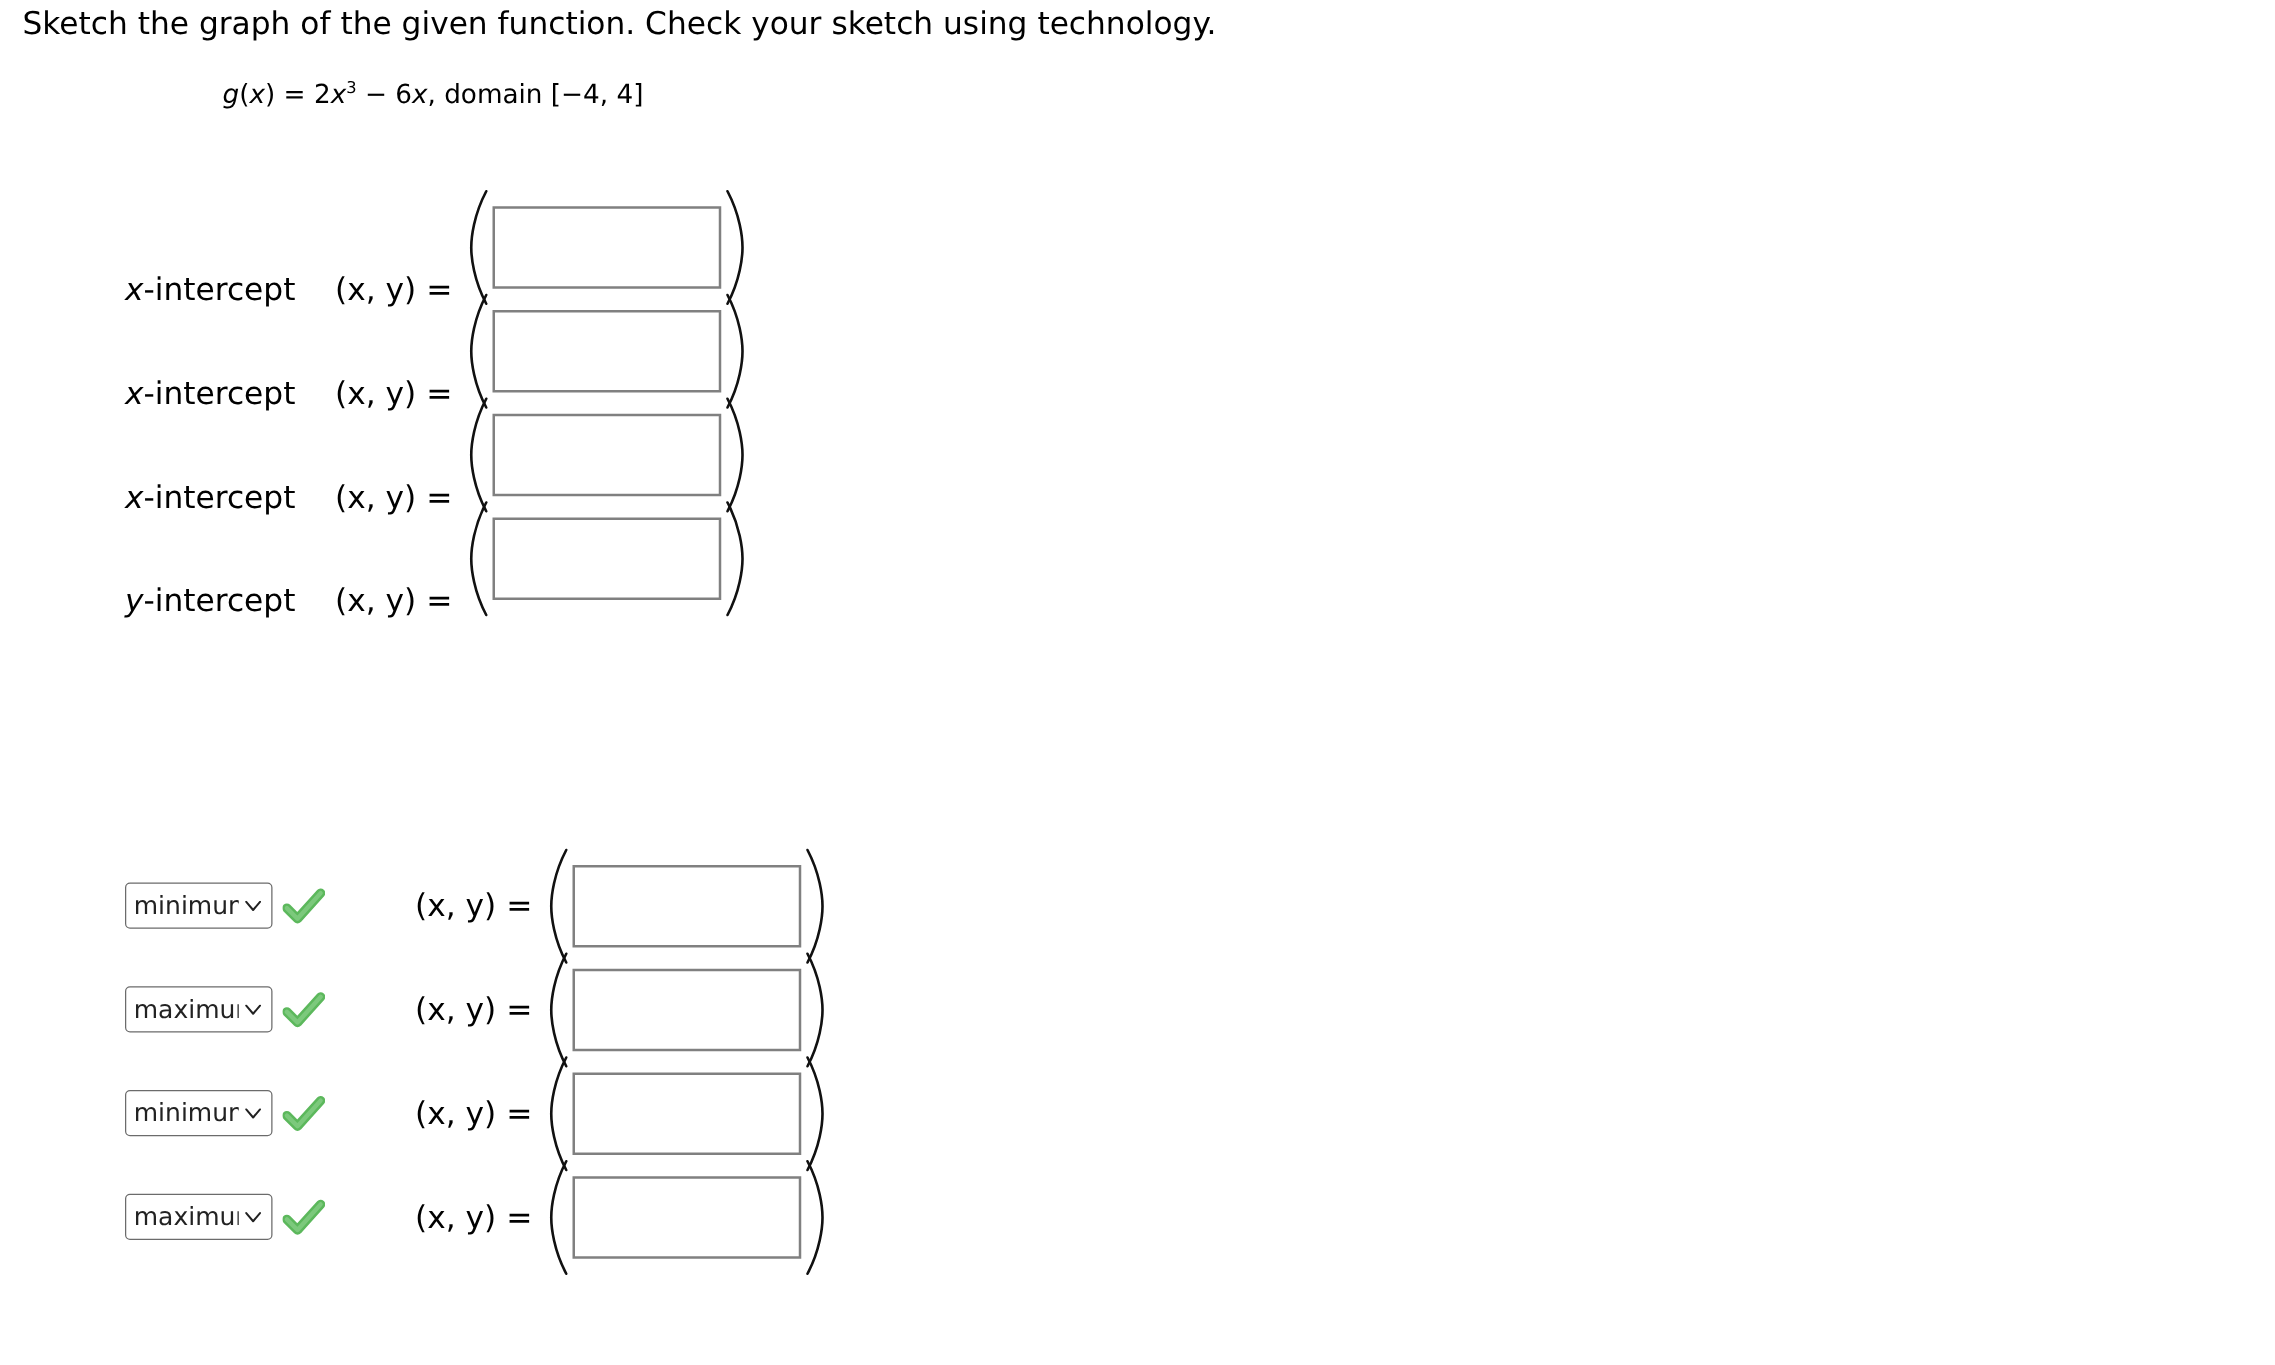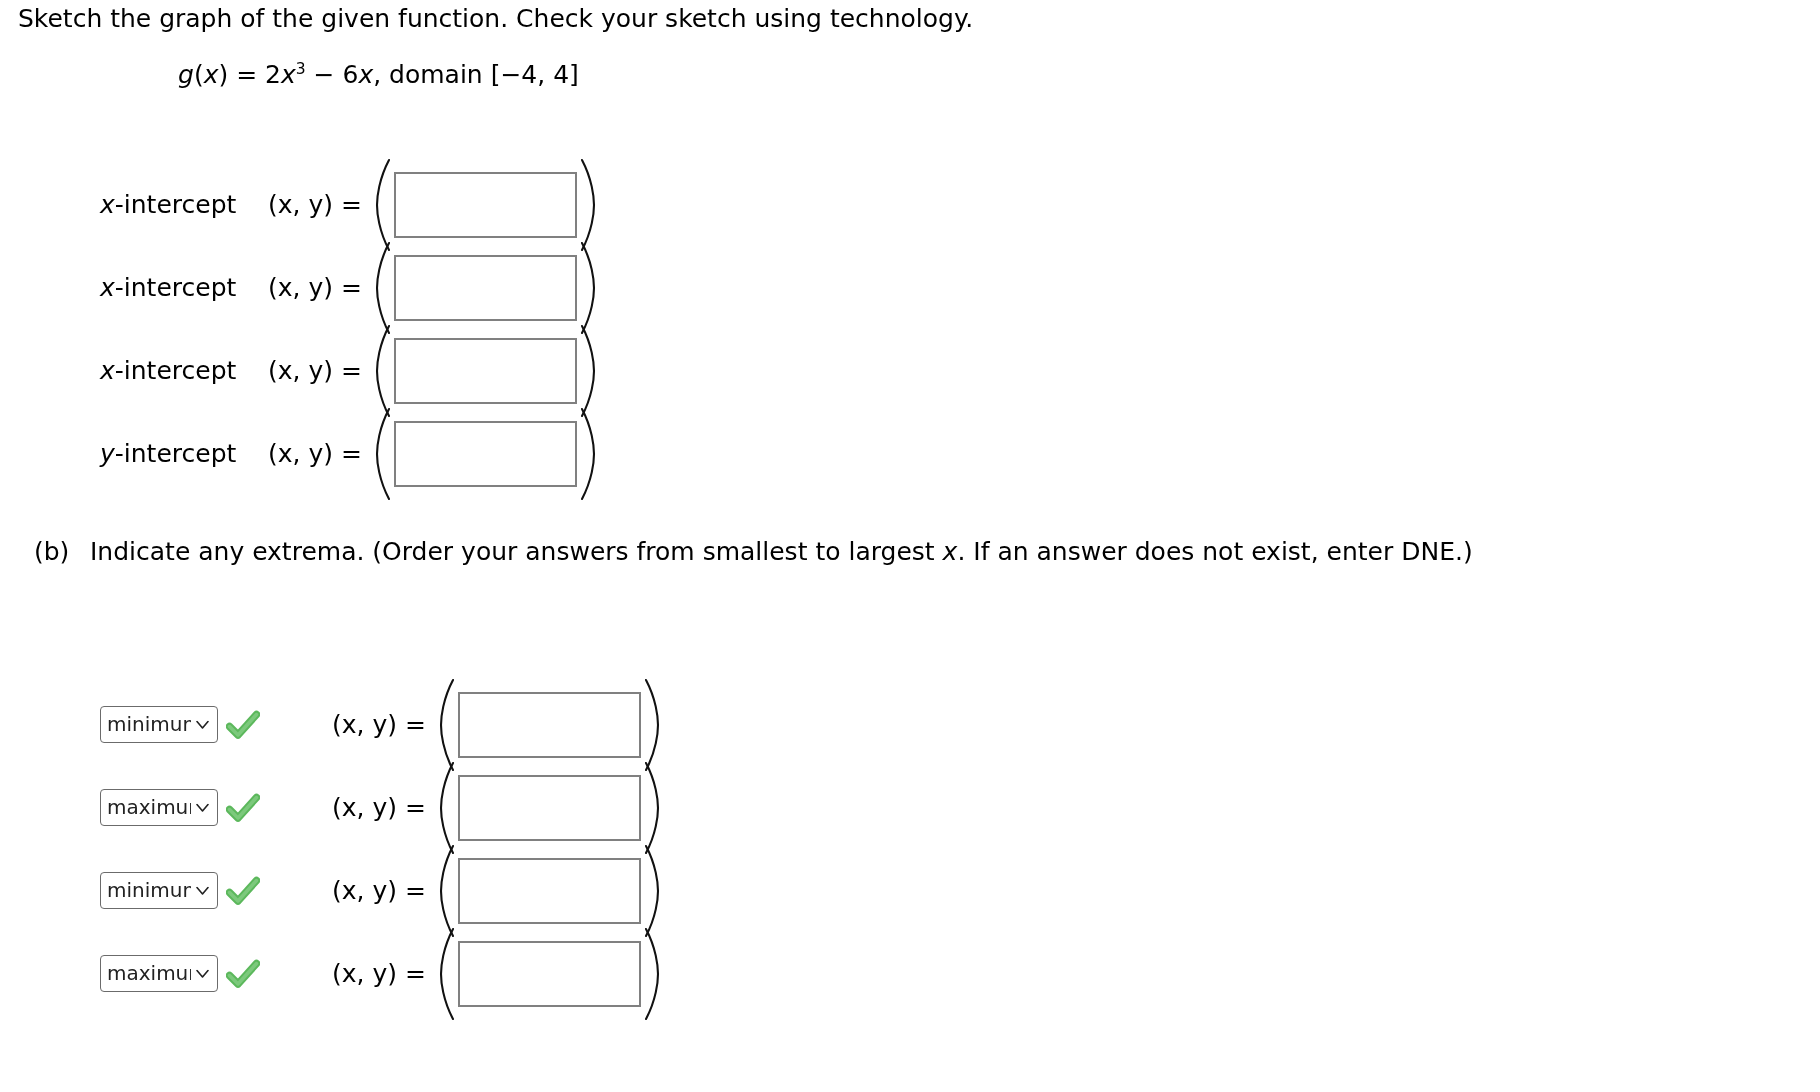--- a/index.html
+++ b/index.html
@@ -30,21 +30,21 @@
     top: 2px;
     font-size: 25px;
     line-height: 34px;
     white-space: nowrap;
   }
 
   .formula {
     position: absolute;
     left: 178px;
     top: 58px;
-    font-size: 25px;
+    font-size: 21px;
     line-height: 34px;
     white-space: nowrap;
   }
   .it { font-style: italic; }
   .formula sup {
     font-size: 0.62em;
     vertical-align: super;
     line-height: 0;
   }
 
@@ -70,21 +70,21 @@
   }
 
   
   .rows-a {
     position: absolute;
     left: 100px;
     top: 163px;
   }
   .row-a {
     display: flex;
-    align-items: center;
+    align-items: flex-end;
     height: 83px;
   }
   .lbl-intercept {
     width: 168px;
     font-size: 25px;
     white-space: nowrap;
   }
   .xy-eq {
     width: 104px;
     font-size: 25px;
@@ -255,23 +255,20 @@
         <span class="paren">
           <svg width="22" height="96" viewBox="0 0 22 96">
               <path d="M5 3 C15 22, 17 40, 17 48 C17 56, 15 74, 5 93" fill="none" stroke="#111" stroke-width="2.1" stroke-linecap="round"></path>
             </svg>
         </span>
       </div>
     </div>
 
   </div>
 
-  <div class="part part-b">
-    <span class="part-label">(b)</span><span class="part-text"><span>Indicate any extrema. (Order your answers from smallest to largest </span><span class="it">x</span><span>. If an answer does not exist, enter DNE.)</span></span>
-  </div>
 
   <div class="rows-b">
 
     <div class="row-b">
       <div class="sel-wrap">
         <select class="extremum-select"><option value="minimum">minimum</option><option value="maximum">maximum</option></select>
         <span class="sel-chevron">
           <svg width="13" height="9" viewBox="0 0 13 9">
               <path d="M1 1 L6.5 7.5 L12 1" fill="none" stroke="#222" stroke-width="1.6" stroke-linecap="round" stroke-linejoin="round"></path>
             </svg>

